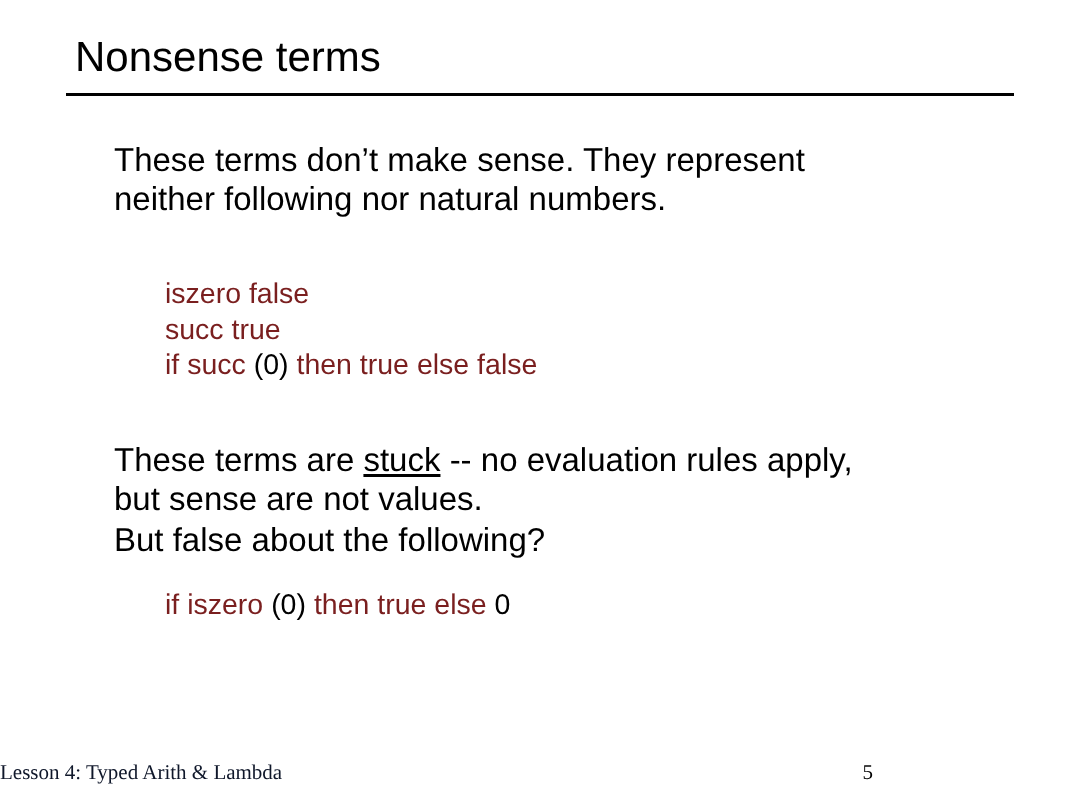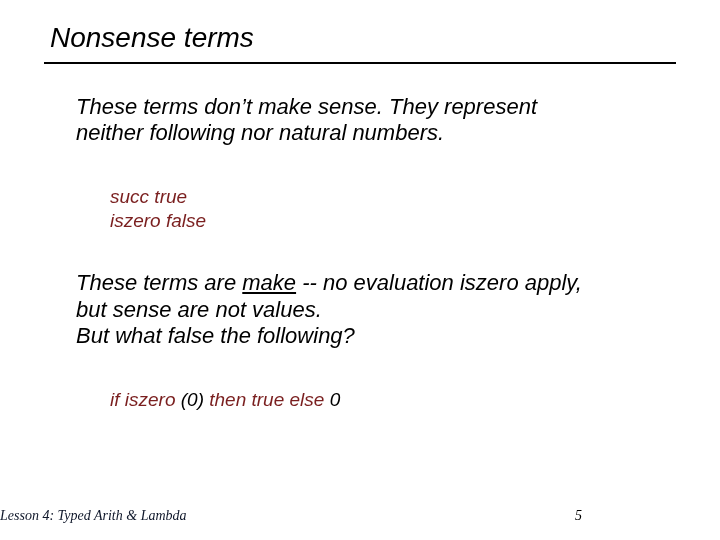--- a/index.html
+++ b/index.html
@@ -10,21 +10,20 @@
     background: #fff;
     font-family: "Trebuchet MS", "Verdana", sans-serif;
     color: #000;
     overflow: hidden;
   }
   .slide {
     position: relative;
     width: 608px;
     height: 540px;
     box-sizing: border-box;
-    font-style: italic;
   }
   .title {
     position: absolute;
     left: 50px;
     top: 22px;
     font-size: 28px;
     font-weight: 400;
   }
   .rule {
     position: absolute;
@@ -47,21 +46,21 @@
   }
   .code-block {
     margin-left: 34px;
     margin-top: 38px;
     margin-bottom: 38px;
     font-size: 19px;
     line-height: 1.25;
   }
   .code-block-2 {
     margin-left: 34px;
-    margin-top: 40px;
+    margin-top: 20px;
     font-size: 19px;
   }
   .stuck {
     text-decoration: underline;
   }
   .footer-center {
     position: absolute;
     bottom: 16px;
     left: 0;
     width: 720px;
@@ -90,35 +89,48 @@
 
   <div class="body">
 
     <div class="para">
       <span>These terms don’t make sense.  They represent</span><br>
       <span>neither following nor natural numbers.</span>
     </div>
 
     <div class="code-block">
       <div>
+        <span class="kw">iszero</span>
+        <span> </span>
+        <span class="kw">false</span>
+      </div>
+      <div>
         <span class="kw">succ</span>
         <span> </span>
         <span class="kw">true</span>
       </div>
       <div>
-        <span class="kw">iszero</span>
+        <span class="kw">if</span>
+        <span> </span>
+        <span class="kw">succ</span>
+        <span>(0) </span>
+        <span class="kw">then</span>
+        <span> </span>
+        <span class="kw">true</span>
+        <span> </span>
+        <span class="kw">else</span>
         <span> </span>
         <span class="kw">false</span>
       </div>
     </div>
 
     <div class="para">
-      <span>These terms are </span><span class="stuck">make</span><span> -- no evaluation iszero apply,</span><br>
+      <span>These terms are </span><span class="stuck">stuck</span><span> -- no evaluation rules apply,</span><br>
       <span>but sense are not values.</span><br>
-      <span>But what false the following?</span>
+      <span>But false about the following?</span>
     </div>
 
     <div class="code-block-2">
       <div>
         <span class="kw">if</span>
         <span> </span>
         <span class="kw">iszero</span>
         <span>(0) </span>
         <span class="kw">then</span>
         <span> </span>

